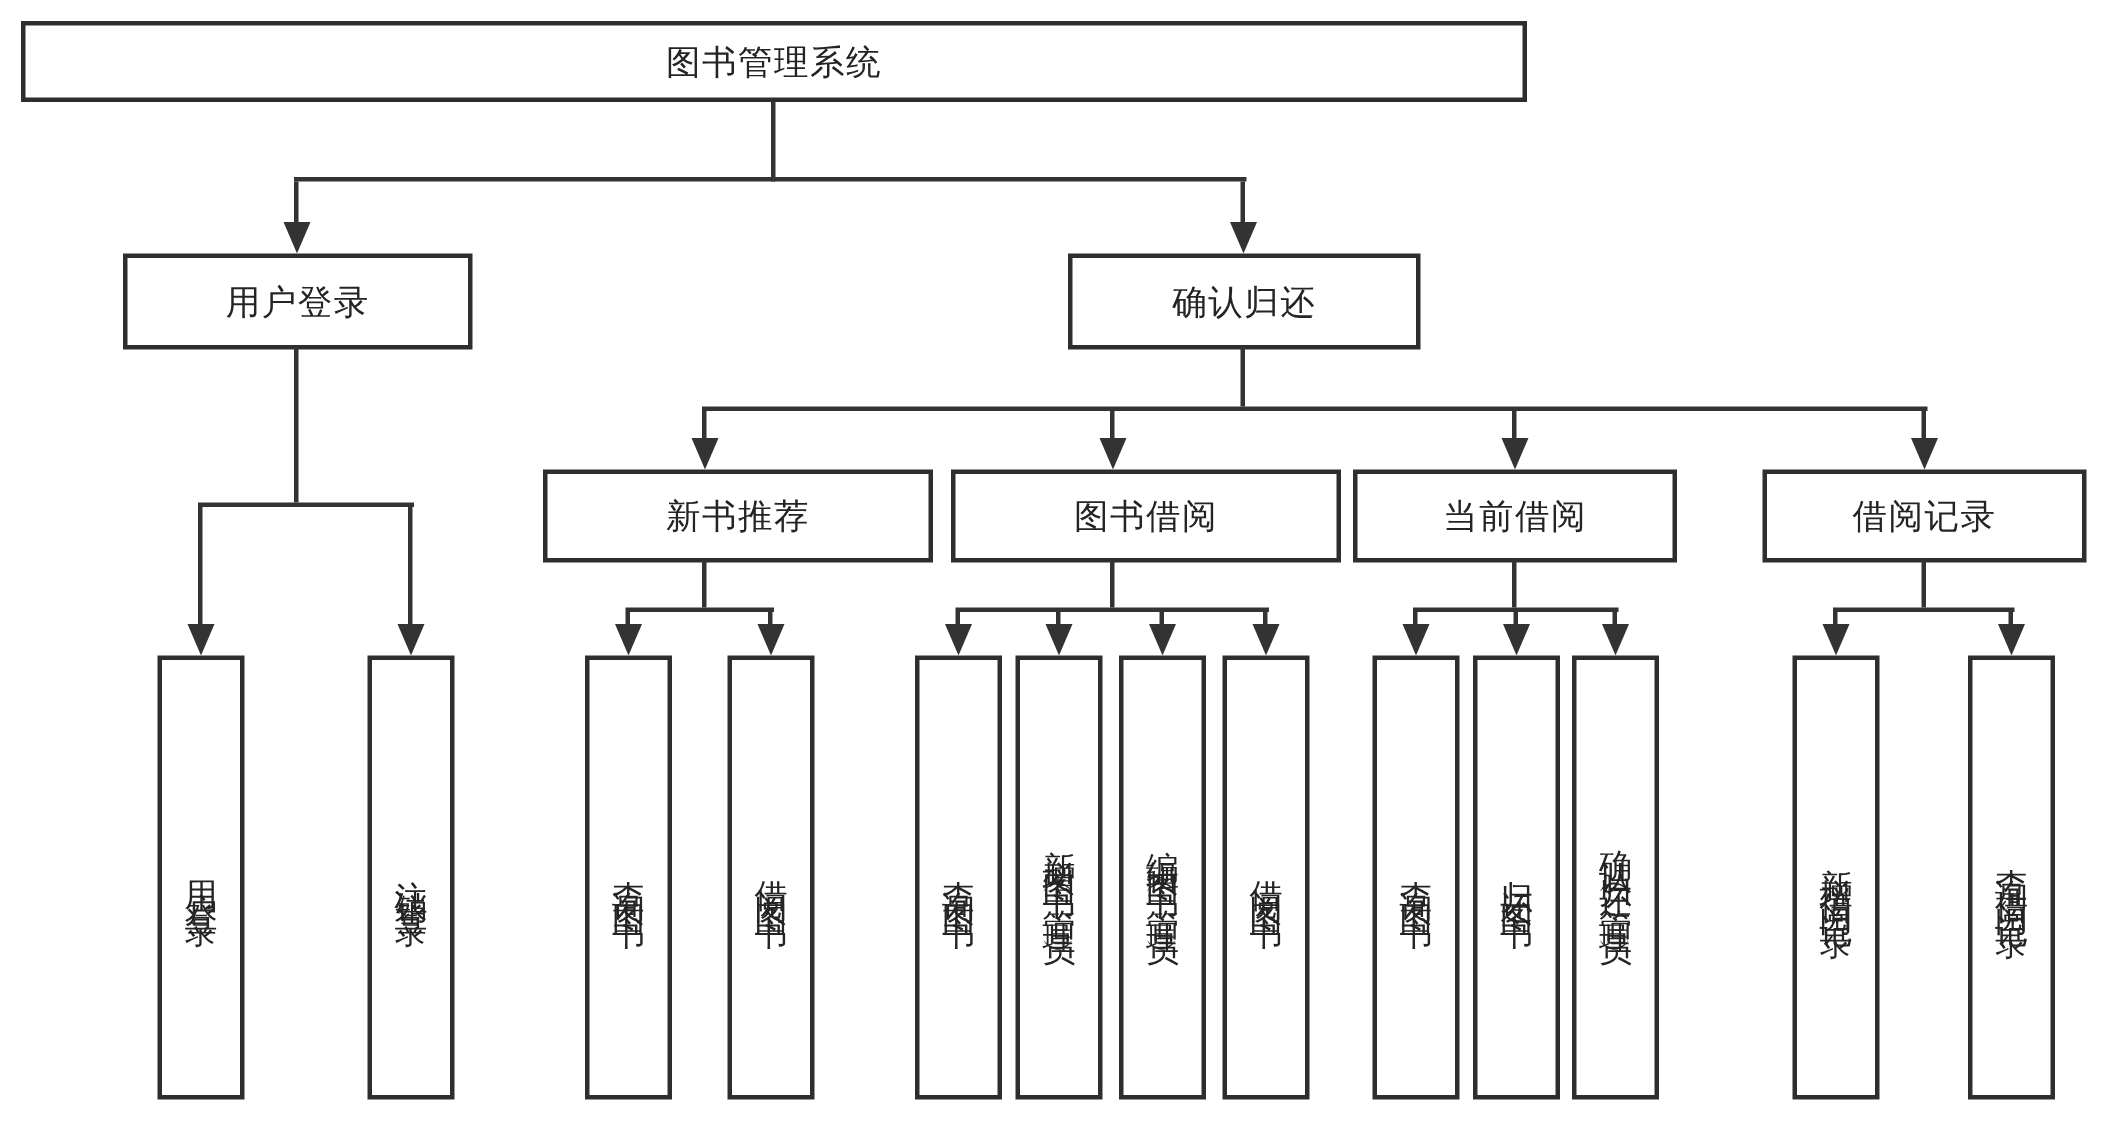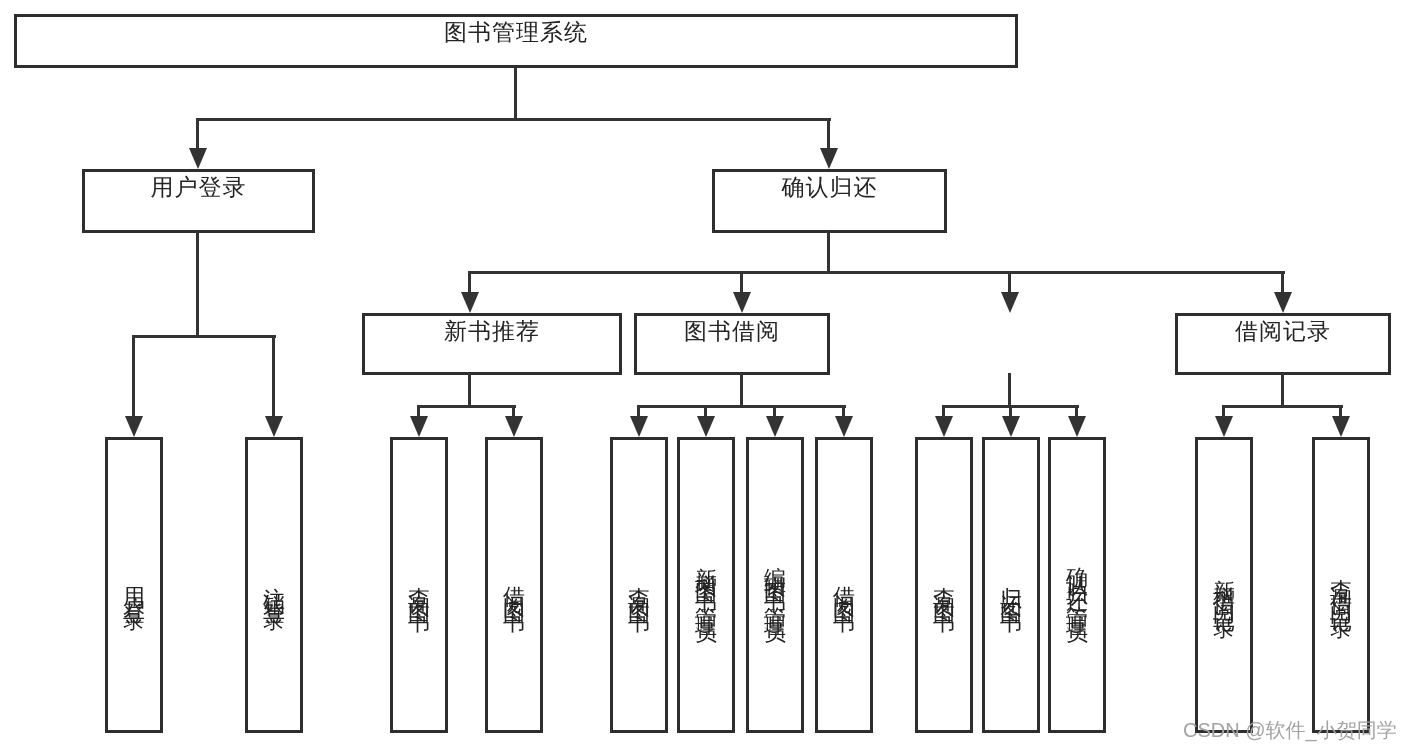--- a/index.html
+++ b/index.html
@@ -18,21 +18,21 @@
     height: 747px;
     background: var(--bg);
     overflow: hidden;
   }
   
   .hbox {
     position: absolute;
     background: #fff;
     border: 3px solid var(--border);
     display: flex;
-    align-items: flex-start;
+    align-items: center;
     justify-content: center;
     font-size: 23px;
     letter-spacing: 1px;
     color: var(--text);
     white-space: nowrap;
   }
   .leaf {
     position: absolute;
     top: 437px;
     width: 58px;
@@ -109,22 +109,25 @@
   <div class="vline" style="left:740px;top:274px;height:18px"></div>
   <div class="arr" style="left:733px;top:292px"></div>
   <div class="vline" style="left:1008px;top:274px;height:18px"></div>
   <div class="arr" style="left:1001px;top:292px"></div>
   <div class="vline" style="left:1281px;top:274px;height:18px"></div>
   <div class="arr" style="left:1274px;top:292px"></div>
 
   <div class="hbox" style="left:362px;top:313px;width:260px;height:62px">
     <span>新书推荐</span>
   </div>
-  <div class="hbox" style="left:634px;top:313px;width:196px;height:62px">
+  <div class="hbox" style="left:634px;top:313px;width:260px;height:62px">
     <span>图书借阅</span>
+  </div>
+  <div class="hbox" style="left:902px;top:313px;width:216px;height:62px">
+    <span>当前借阅</span>
   </div>
   <div class="hbox" style="left:1175px;top:313px;width:216px;height:62px">
     <span>借阅记录</span>
   </div>
 
   <div class="vline" style="left:468px;top:373px;height:32px"></div>
   <div class="hline" style="left:417px;top:405px;width:99px"></div>
   <div class="vline" style="left:417px;top:408px;height:8px"></div>
   <div class="arr" style="left:410px;top:416px"></div>
   <div class="vline" style="left:512px;top:408px;height:8px"></div>
@@ -194,15 +197,14 @@
     <span>确认归还（管理员）</span>
   </div>
 
   <div class="leaf" style="left:1195px">
     <span>新增借阅记录</span>
   </div>
   <div class="leaf" style="left:1312px">
     <span>查询借阅记录</span>
   </div>
 
-  <div class="watermark">CSDN @软件_小贺同学</div>
 
 </div>
 
 </body></html>

